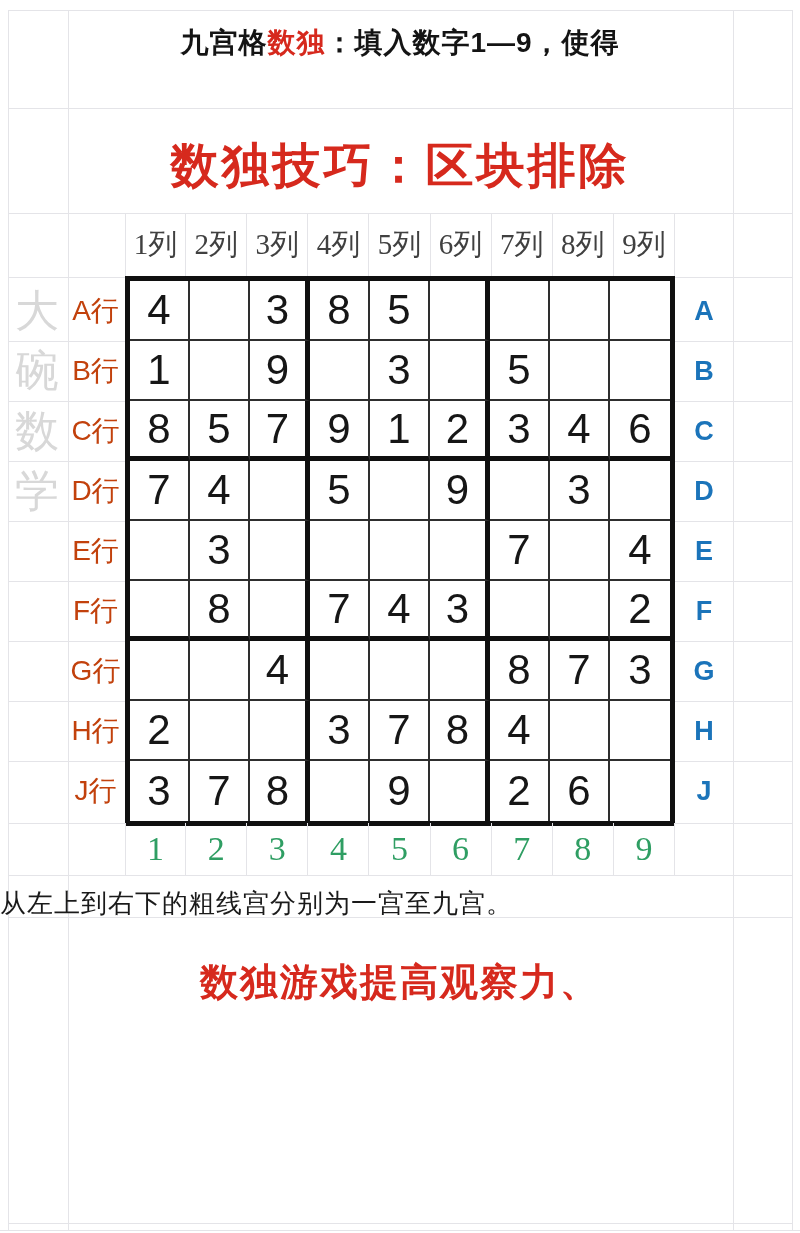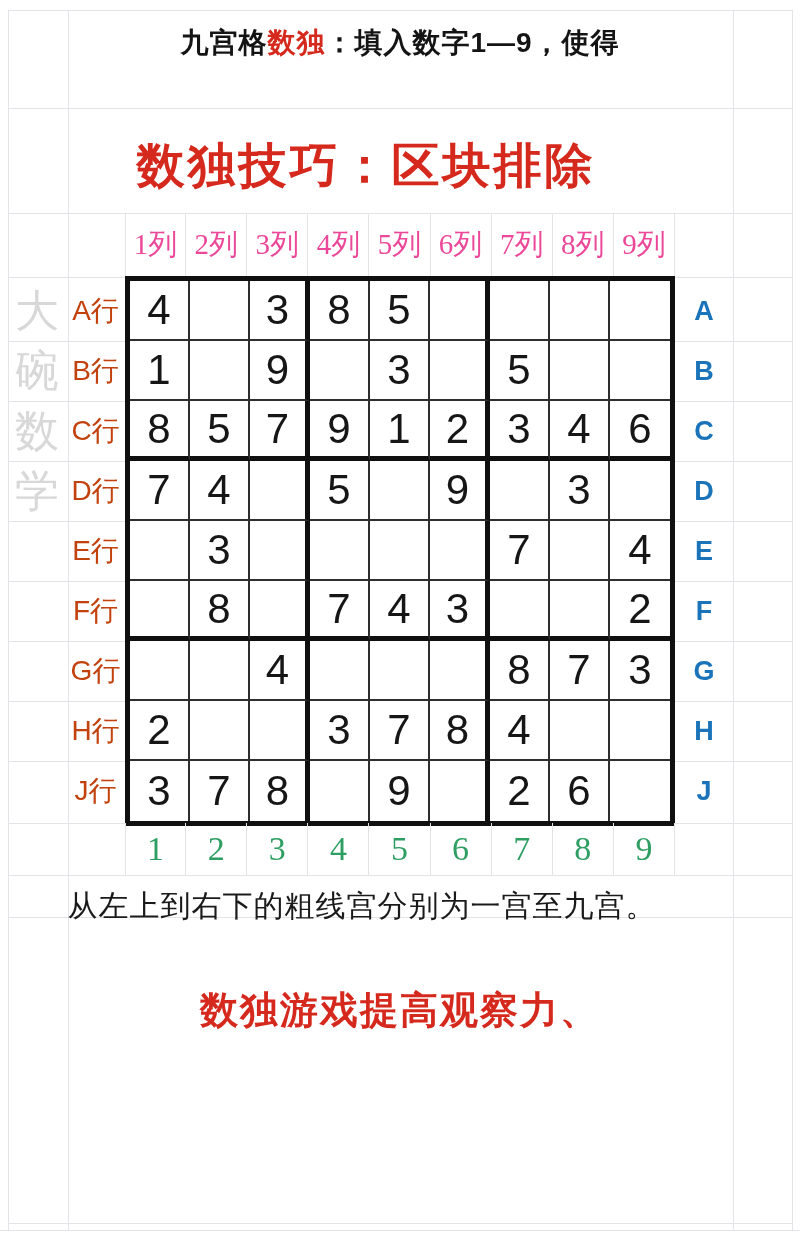--- a/index.html
+++ b/index.html
@@ -12,28 +12,28 @@
   #watermark{position:absolute;left:8px;top:281px;width:58px;}
   .wm-char{height:60px;display:flex;align-items:center;justify-content:center;
            font-size:44px;color:#d8d8d8;font-family:"Liberation Serif", serif;}
 
   
   #header-box{position:absolute;left:68px;top:20px;width:664px;text-align:center;
               font-size:28px;font-weight:700;color:#141414;line-height:46px;letter-spacing:1px;}
   .red-seg{color:#d6291d;}
 
   
-  #title{position:absolute;left:0;top:134px;width:732px;text-align:center;
+  #title{position:absolute;left:0;top:134px;width:800px;text-align:center;
          font-size:48px;font-weight:700;color:#d6291d;letter-spacing:3px;}
 
   
   #col-headers{position:absolute;left:125px;top:213px;width:550px;height:64px;
                display:grid;grid-template-columns:repeat(9,1fr);}
   .col-h{display:flex;align-items:center;justify-content:center;font-size:29px;
-         color:#ec4899;font-family:"Liberation Serif", serif;
+         color:#404040;font-family:"Liberation Serif", serif;
          border-right:1px solid #e4e4e8;}
   .col-h:first-child{border-left:1px solid #e4e4e8;}
 
   
   #sudoku-grid{position:absolute;left:125px;top:276px;width:550px;height:550px;
                box-sizing:border-box;border:5px solid #101010;background:#fff;
                display:grid;grid-template-columns:repeat(9,1fr);grid-template-rows:repeat(9,1fr);}
   .s-cell{box-sizing:border-box;border-right:2px solid #2e2e2e;border-bottom:2px solid #2e2e2e;
           display:flex;align-items:center;justify-content:center;
           font-size:42px;color:#161616;}
@@ -54,23 +54,23 @@
 
   
   #bottom-numbers{position:absolute;left:125px;top:823px;width:550px;height:52px;
                   display:grid;grid-template-columns:repeat(9,1fr);}
   .b-num{display:flex;align-items:center;justify-content:center;font-size:34px;
          color:#2f9e63;font-family:"Liberation Serif", serif;
          border-right:1px solid #e4e4e8;}
   .b-num:first-child{border-left:1px solid #e4e4e8;}
 
   
-  #note{position:absolute;left:0;top:886px;width:724px;text-align:center;
-        font-size:30px;color:#1a1a1a;font-family:"Liberation Serif", serif;letter-spacing:1px;}
-  #footer-slogan{position:absolute;left:0;top:984px;width:800px;text-align:center;
+  #note{position:absolute;left:0;top:886px;width:724px;text-align:left;
+        font-size:26px;color:#1a1a1a;font-family:"Liberation Serif", serif;letter-spacing:1px;}
+  #footer-slogan{position:absolute;left:0;top:956px;width:800px;text-align:center;
                  font-size:38px;font-weight:700;color:#d6291d;line-height:53px;letter-spacing:2px;}
 </style>
 </head>
 <body>
 
 <div id="page">
 
   <div id="sheet-lines">
       <div class="vline" style="left: 8px; top: 10px; height: 1221px;"></div>
       <div class="vline" style="left: 68px; top: 10px; height: 1221px;"></div>

